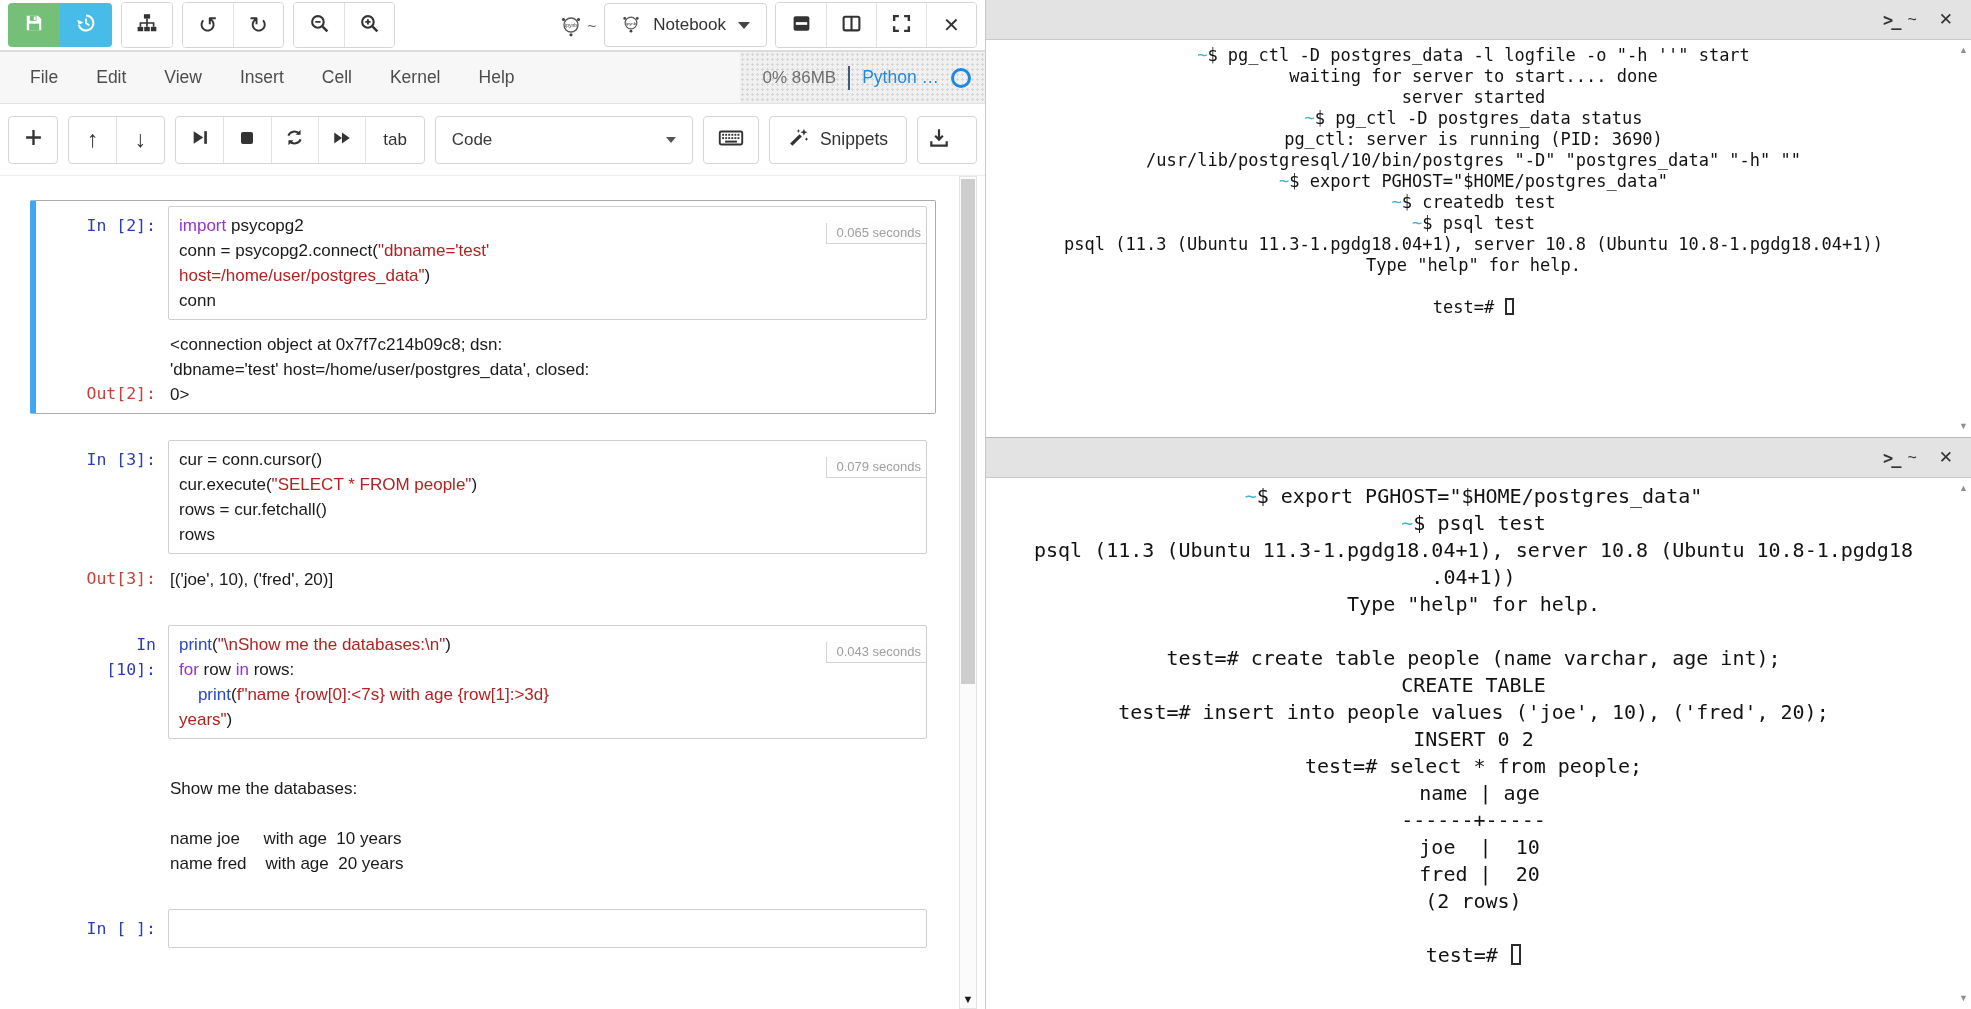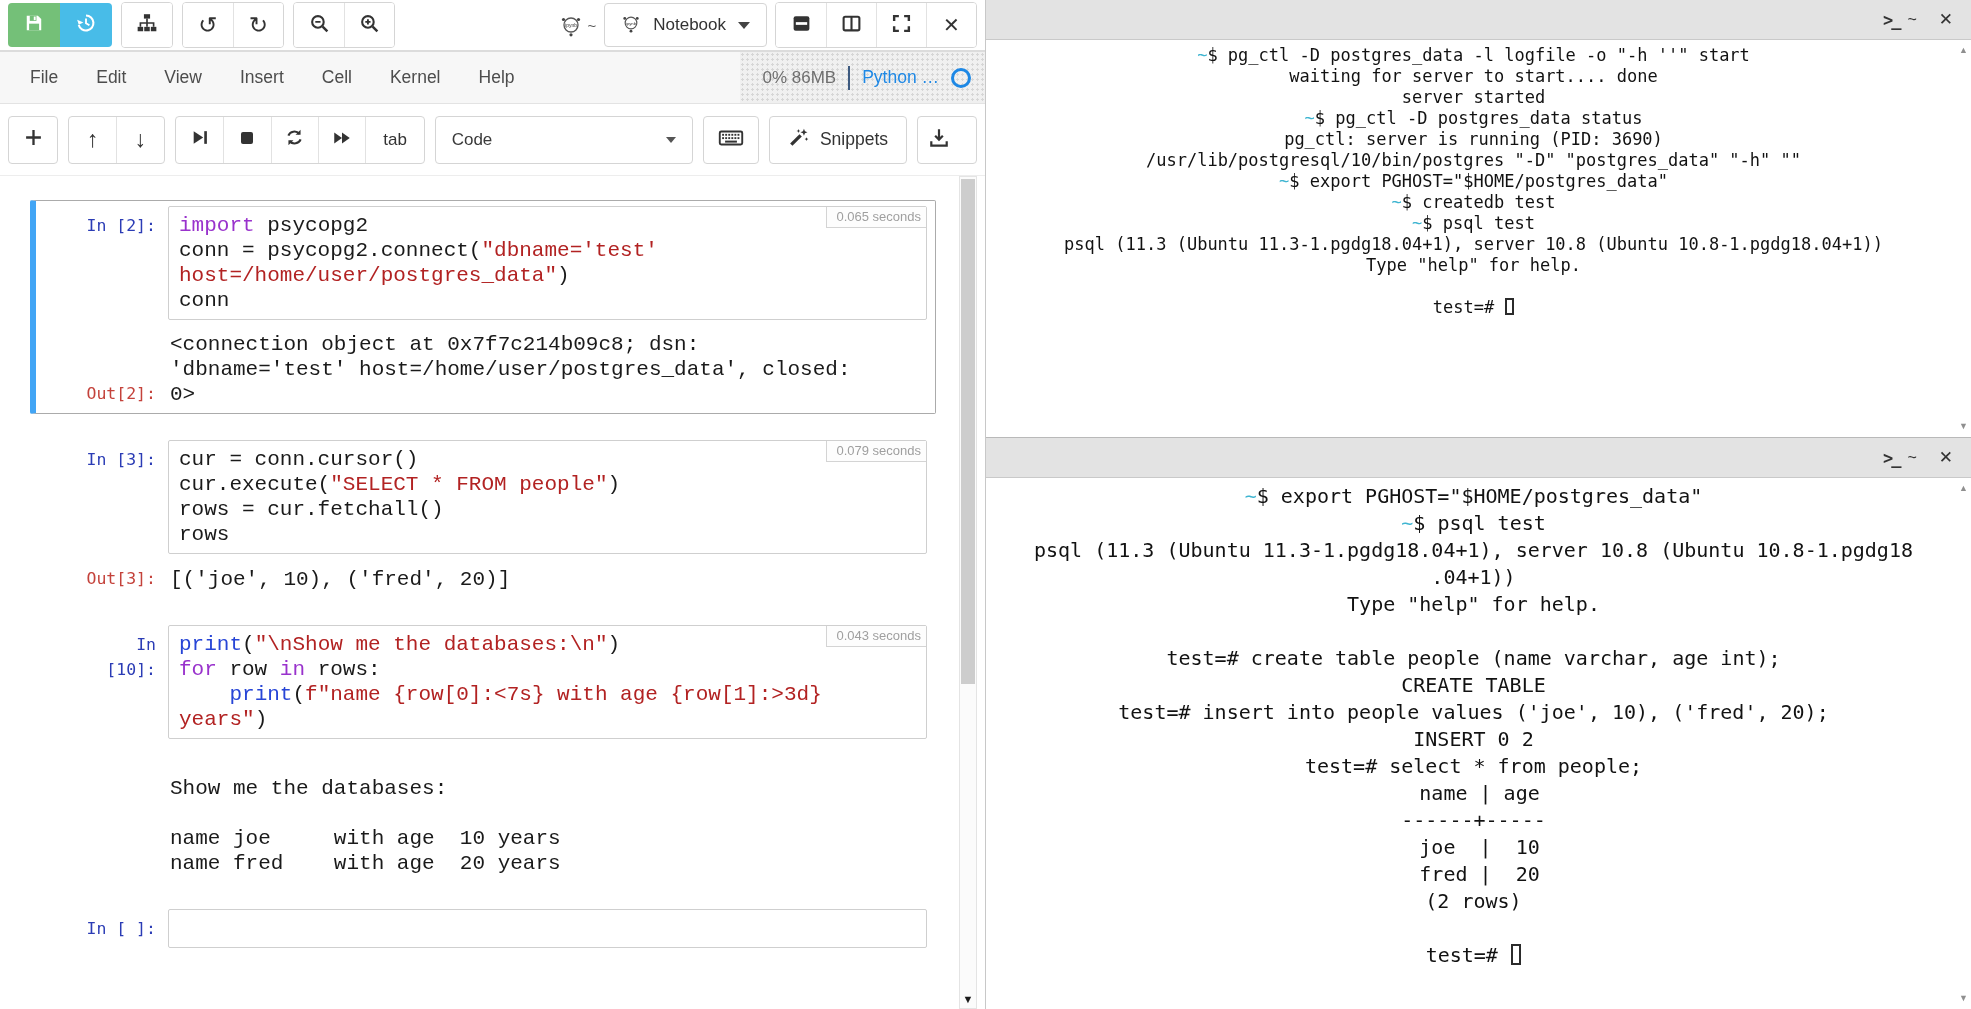--- a/index.html
+++ b/index.html
@@ -65,24 +65,24 @@
   .crow { display:flex; }
   .prompt { width:132px; flex:none; text-align:right; padding-right:12px;
     font-family:"DejaVu Sans Mono",monospace; font-size:16.5px; line-height:25px; padding-top:7px; }
   .pin  { color:#2b3cb5;padding-left:42px; }
   .pout { color:#c4423b; }
   .orow { padding-top:12px; }
   .orow.result { align-items:flex-end; }
   .orow .prompt { padding-top:0; padding-bottom:1px; }
   .ibox { flex:1; border:1px solid #cfcfcf; border-radius:2px; background:#fff; position:relative;
     padding:6px 10px; min-height:38px; }
-  .etime { position:absolute; top:0; right:0; font-size:13px; color:#9f9f9f;
+  .etime { position:absolute; top:16px; right:0; font-size:13px; color:#9f9f9f;
     padding:2px 5px 3px 9px; border-left:1px solid #d4d4d4; border-bottom:1px solid #d4d4d4;
     background:#fdfdfd; }
-  pre.code, pre.out { font-family:Liberation Mono, monospace; font-size:21px; line-height:25px;
+  pre.code, pre.out { font-family:Liberation Sans, sans-serif; font-size:17px; line-height:25px;
     color:#1a1a1a; white-space:pre; }
   pre.out { padding-left:2px; }
   .tk { color:#9932CC; }
   .tb { color:#2745d6; }
   .ts { color:#B22222; }
 
   
   .nb-scrollbar { position:absolute; right:8px; top:176px; bottom:0; width:18px;
     background:#fbfbfb; border:1px solid #e4e4e4; }
   .nb-thumb { position:absolute; top:2px; left:1px; right:1px; height:505px; background:#cdcdcd; }

